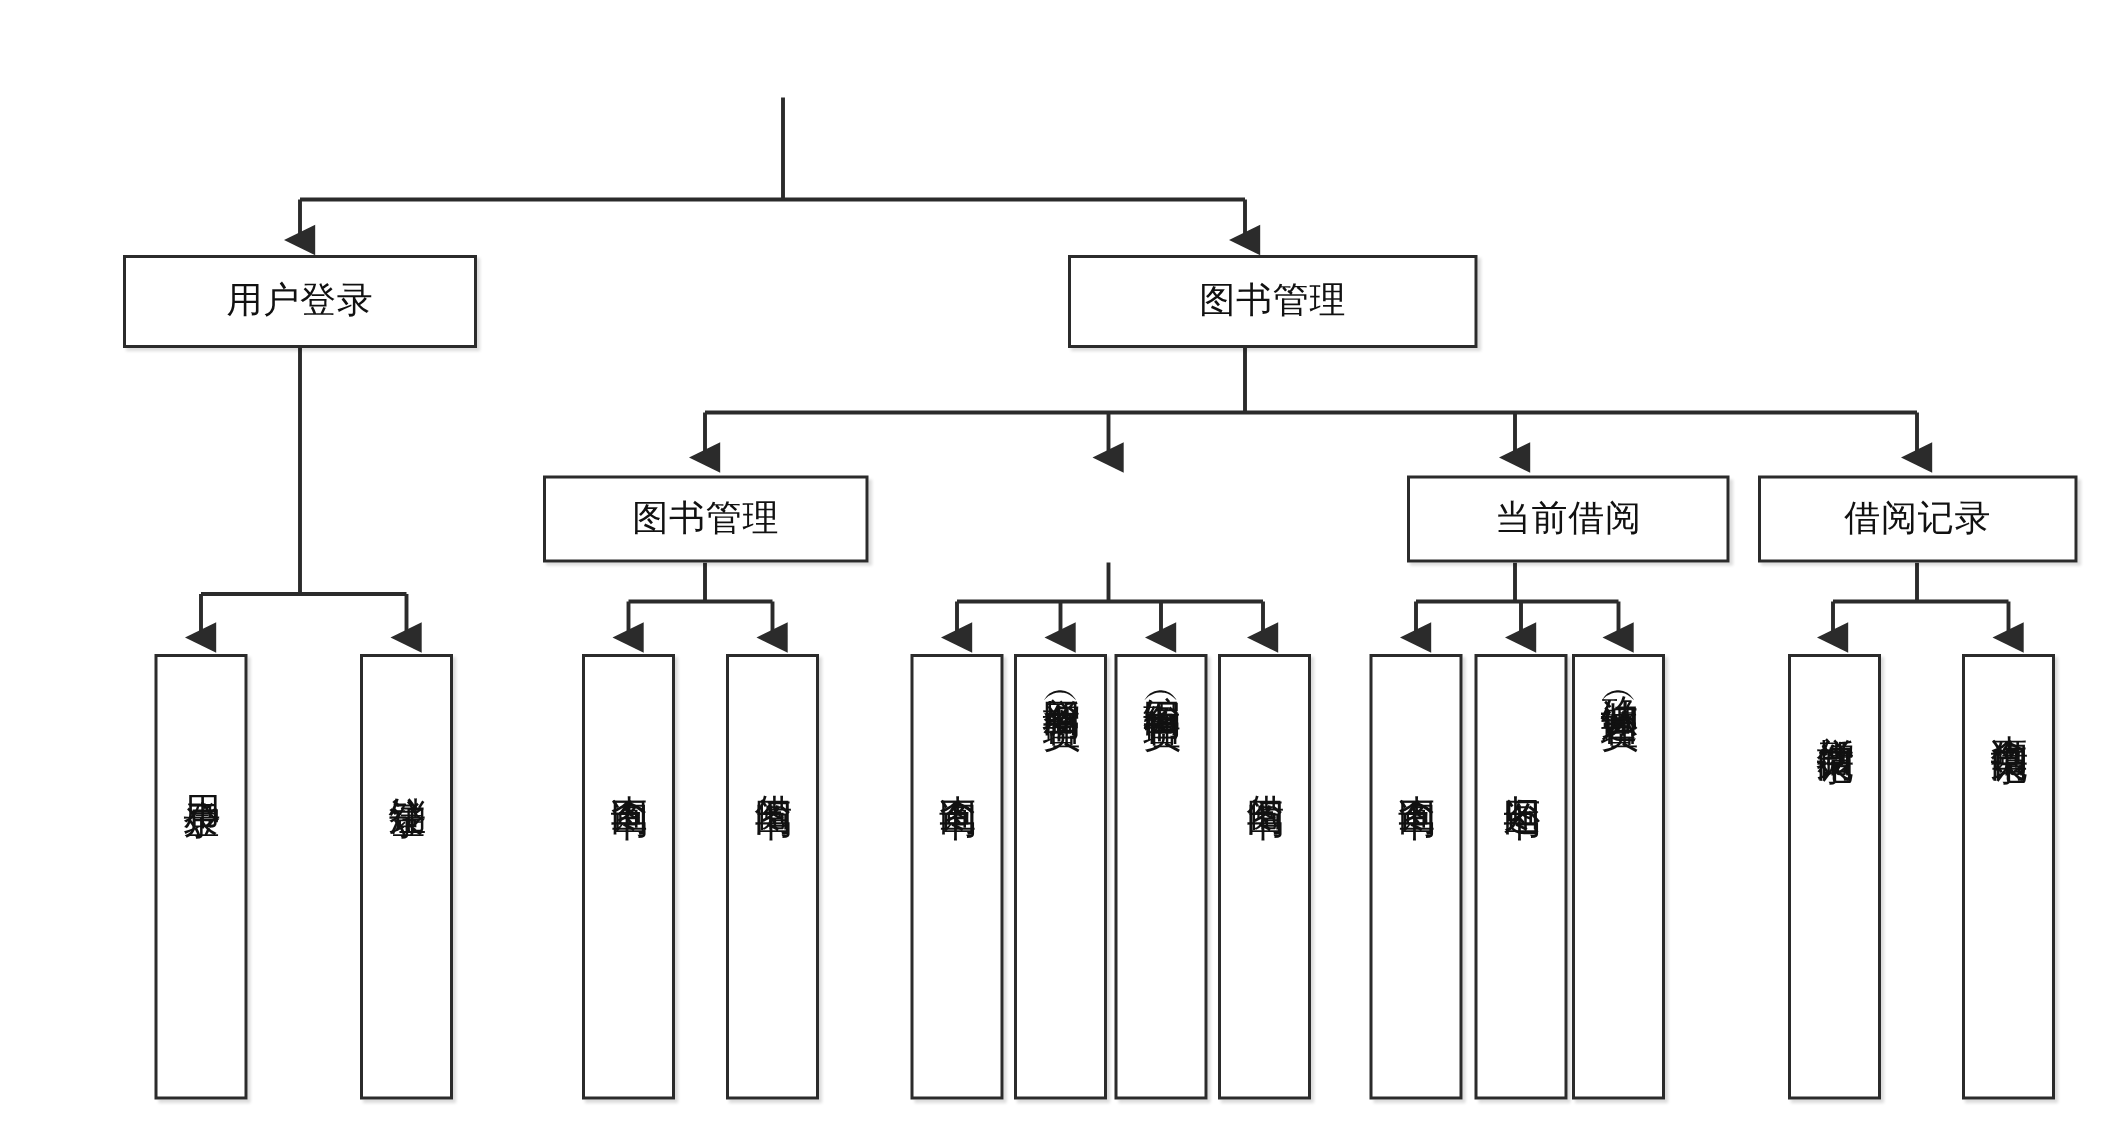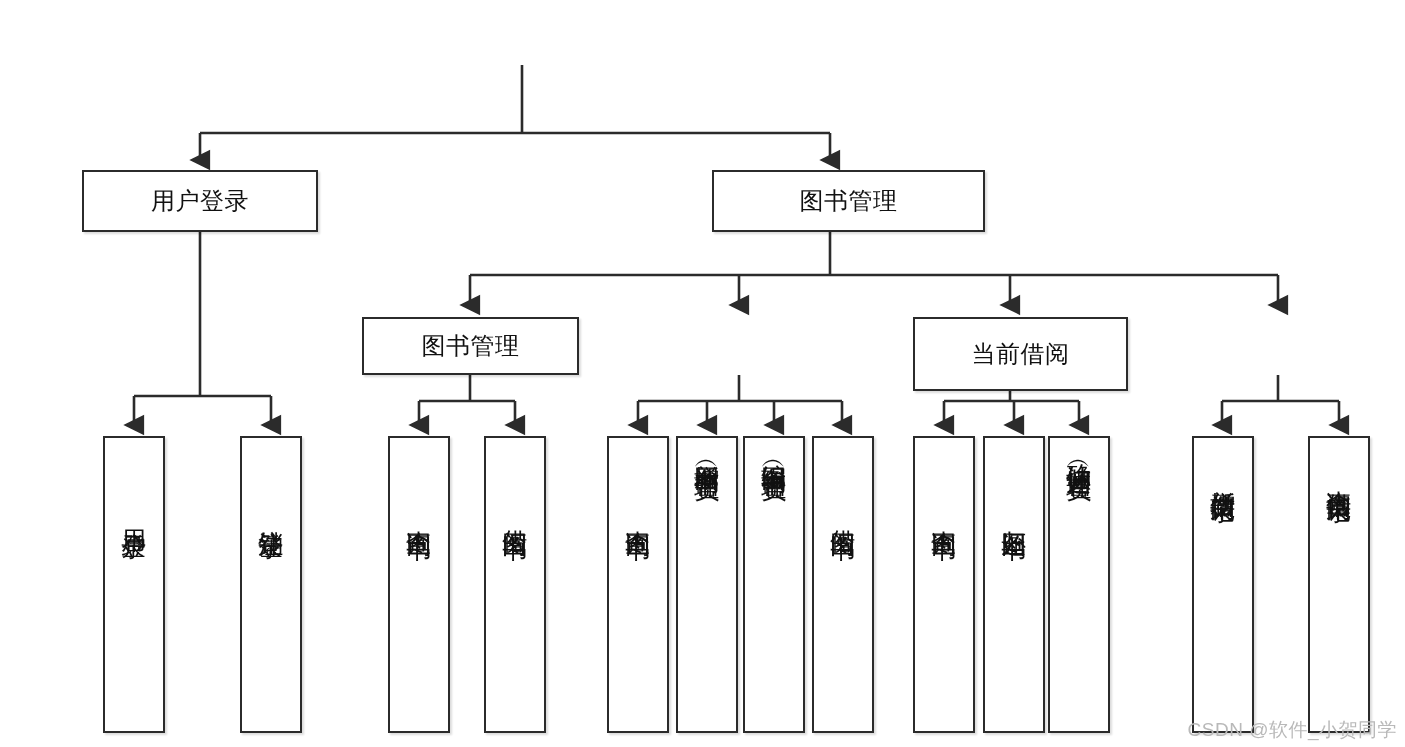--- a/index.html
+++ b/index.html
@@ -130,22 +130,25 @@
   <div class="node h" style="left:82px; top:170px; width:236px; height:62px;">
     <span class="lbl">用户登录</span>
   </div>
   <div class="node h" style="left:712px; top:170px; width:273px; height:62px;">
     <span class="lbl">图书管理</span>
   </div>
 
   <div class="node h" style="left:362px; top:317px; width:217px; height:58px;">
     <span class="lbl">图书管理</span>
   </div>
-  <div class="node h" style="left:913px; top:317px; width:215px; height:74px;">
+  <div class="node h" style="left:938px; top:317px; width:215px; height:58px;">
     <span class="lbl">当前借阅</span>
+  </div>
+  <div class="node h" style="left:1172px; top:317px; width:213px; height:58px;">
+    <span class="lbl">借阅记录</span>
   </div>
 
   <div class="node v" style="left:103px; top:436px; width:62px; height:297px;">
     <span class="lbl" style="margin-top:72px;">用户登录</span>
   </div>
   <div class="node v" style="left:240px; top:436px; width:62px; height:297px;">
     <span class="lbl" style="margin-top:72px;">注销登录</span>
   </div>
 
   <div class="node v" style="left:388px; top:436px; width:62px; height:297px;">
@@ -178,15 +181,14 @@
     <span class="lbl" style="margin-top:6px;">确认归还（管理员）</span>
   </div>
 
   <div class="node v" style="left:1192px; top:436px; width:62px; height:297px;">
     <span class="lbl" style="margin-top:32px;">新增借阅记录</span>
   </div>
   <div class="node v" style="left:1308px; top:436px; width:62px; height:297px;">
     <span class="lbl" style="margin-top:32px;">查询借阅记录</span>
   </div>
 
-  <div class="watermark">CSDN @软件_小贺同学</div>
 
 </div>
 
 </body></html>

